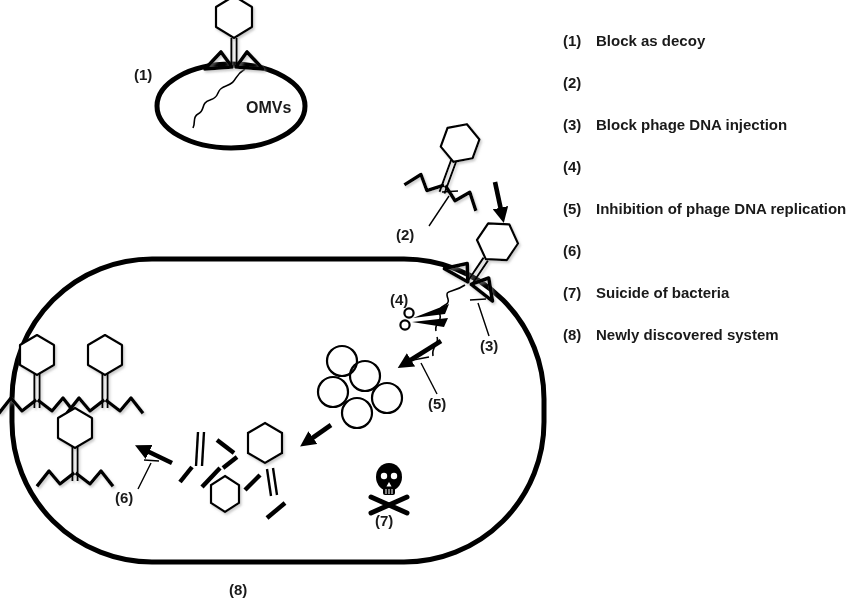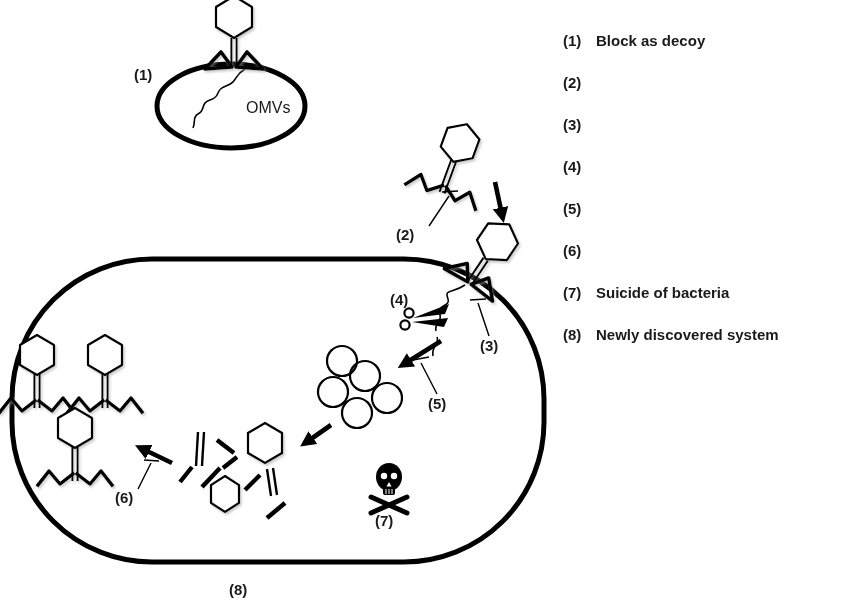--- a/index.html
+++ b/index.html
@@ -1,20 +1,20 @@
 <!DOCTYPE html>
 <html style="--ink: #000000; --text: #1a1a1a; --bg: #ffffff;"><head>
 <meta charset="utf-8">
 <style>
   html,body{margin:0;padding:0;background:#fff;}
   .stage{position:relative;width:850px;height:600px;background:var(--bg,#ffffff);
          font-family:"Liberation Sans",sans-serif;color:var(--text,#1a1a1a);overflow:hidden;}
   .stage svg.canvas{position:absolute;left:0;top:0;color:var(--ink,#000000);}
   .marker{position:absolute;font-weight:700;font-size:15px;color:var(--text,#1a1a1a);white-space:nowrap;}
-  .omv-label{position:absolute;font-weight:400;font-size:16px;color:var(--text,#1a1a1a);}
+  .omv-label{position:absolute;font-weight:700;font-size:16px;color:var(--text,#1a1a1a);}
   .legend{position:absolute;left:563px;top:33px;display:flex;flex-direction:column;gap:26px;}
   .legend-row{display:flex;align-items:flex-start;font-weight:700;font-size:15px;line-height:16px;}
   .legend-num{width:33px;flex:none;}
   .legend-label{white-space:nowrap;}
 </style>
 </head>
 <body>
 
 <div class="stage">
 
@@ -164,26 +164,28 @@
   <div class="legend">
     <div class="legend-row">
       <span class="legend-num">(1)</span>
       <span class="legend-label">Block as decoy</span>
     </div>
     <div class="legend-row">
       <span class="legend-num">(2)</span>
     </div>
     <div class="legend-row">
       <span class="legend-num">(3)</span>
+      <span class="legend-label">Block phage DNA injection</span>
     </div>
     <div class="legend-row">
       <span class="legend-num">(4)</span>
     </div>
     <div class="legend-row">
       <span class="legend-num">(5)</span>
+      <span class="legend-label">Inhibition of phage DNA replication</span>
     </div>
     <div class="legend-row">
       <span class="legend-num">(6)</span>
     </div>
     <div class="legend-row">
       <span class="legend-num">(7)</span>
       <span class="legend-label">Suicide of bacteria</span>
     </div>
     <div class="legend-row">
       <span class="legend-num">(8)</span>

